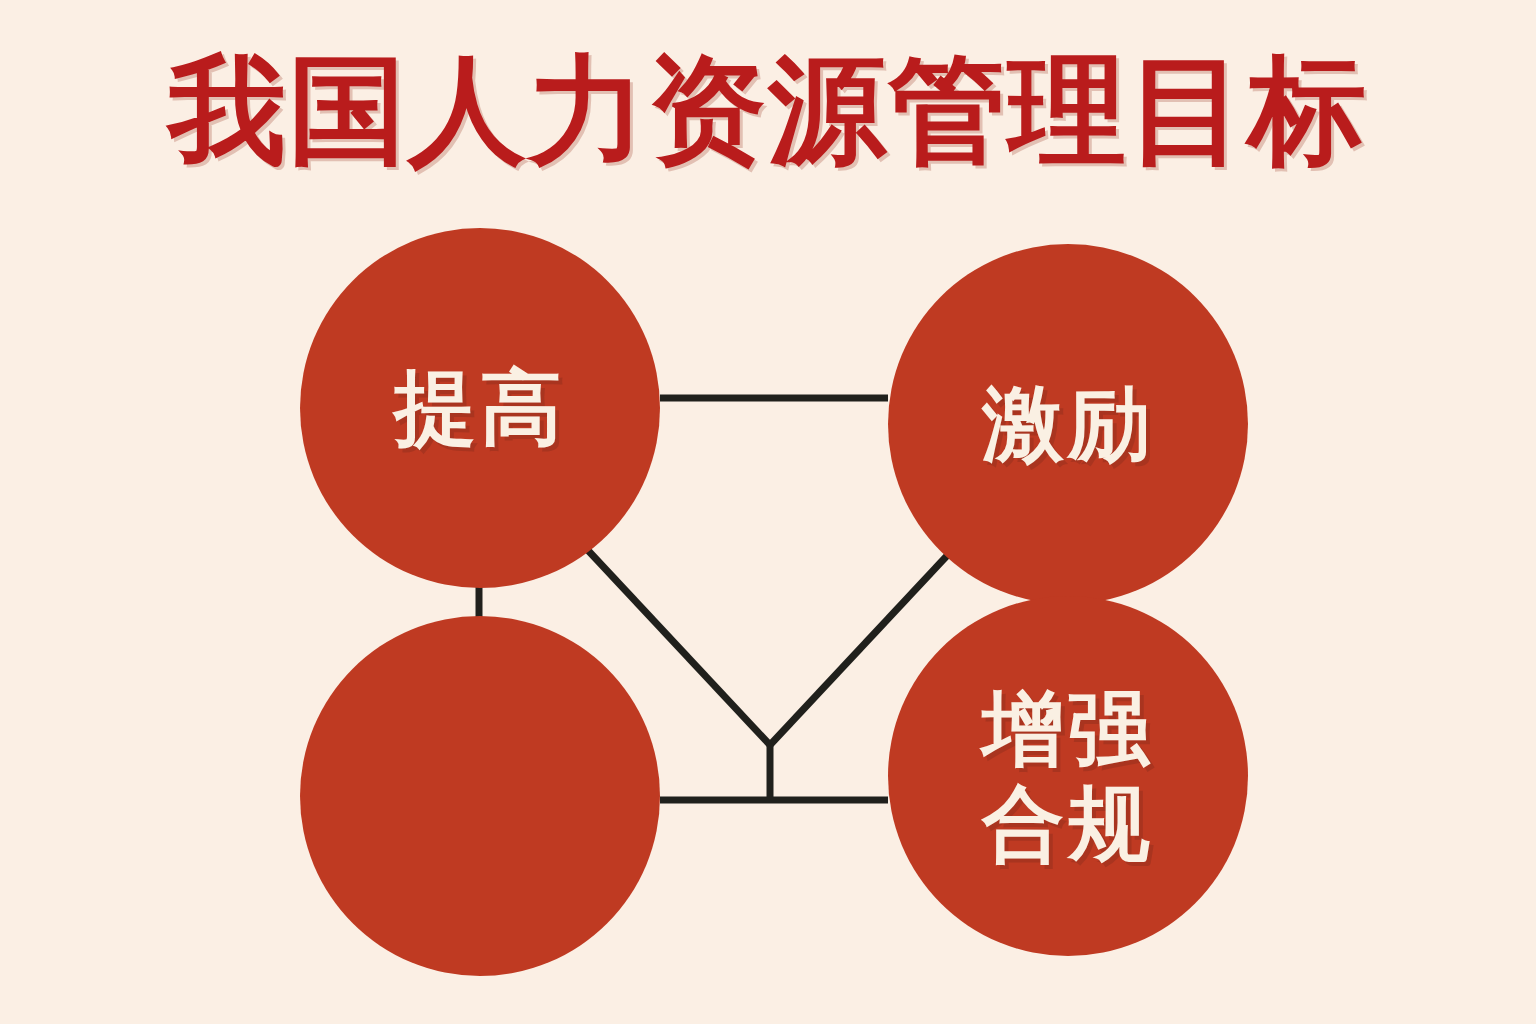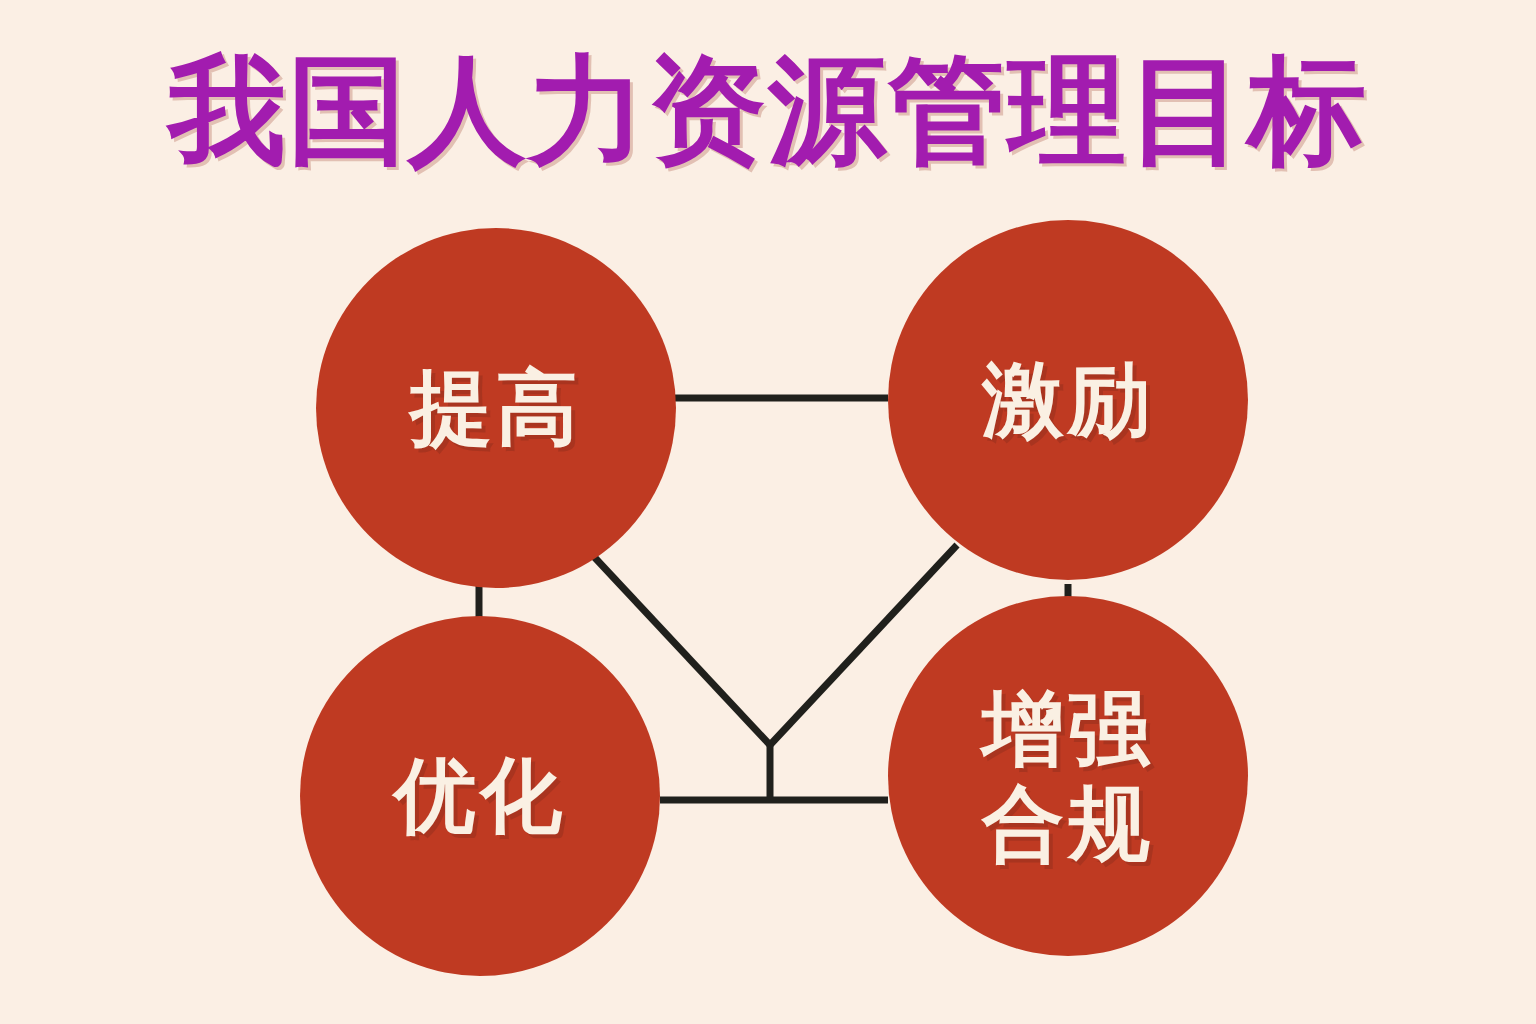--- a/index.html
+++ b/index.html
@@ -26,21 +26,21 @@
   #title {
     position: absolute;
     left: 0;
     top: 44px;
     width: 1536px;
     text-align: center;
     font-size: 118px;
     line-height: 1.12;
     font-weight: 700;
     letter-spacing: 2px;
-    color: #a21caf;
+    color: #b91c1c;
     text-shadow: 3px 3px 0 rgba(150, 50, 30, 0.25);
     white-space: nowrap;
     user-select: none;
   }
 
   
   #connectors {
     position: absolute;
     left: 0;
     top: 0;
@@ -72,22 +72,22 @@
     color: #faf0e3;
     font-size: 82px;
     font-weight: 700;
     line-height: 1.16;
     letter-spacing: 4px;
     text-shadow: 4px 4px 0 rgba(120, 40, 25, 0.30);
     white-space: nowrap;
     user-select: none;
   }
 
-  #node-performance { left: 316px; top: 228px; }
-  #node-motivation  { left: 888px; top: 220px; }
+  #node-performance { left: 300px; top: 228px; }
+  #node-motivation  { left: 888px; top: 244px; }
   #node-talent      { left: 300px; top: 616px; }
   #node-compliance  { left: 888px; top: 596px; }
 </style>
 </head>
 <body>
 
 <div id="infographic">
 
   <div id="title">我国人力资源管理目标</div>
 
@@ -110,21 +110,20 @@
 
   <div class="node" id="node-performance">
     <span class="node-line">提高</span>
   </div>
 
   <div class="node" id="node-motivation">
     <span class="node-line">激励</span>
   </div>
 
   <div class="node" id="node-talent">
-    <span class="node-line">优化</span>
   </div>
 
   <div class="node" id="node-compliance">
     <span class="node-line">增强</span>
     <span class="node-line">合规</span>
   </div>
 
 </div>
 
 </body></html>

